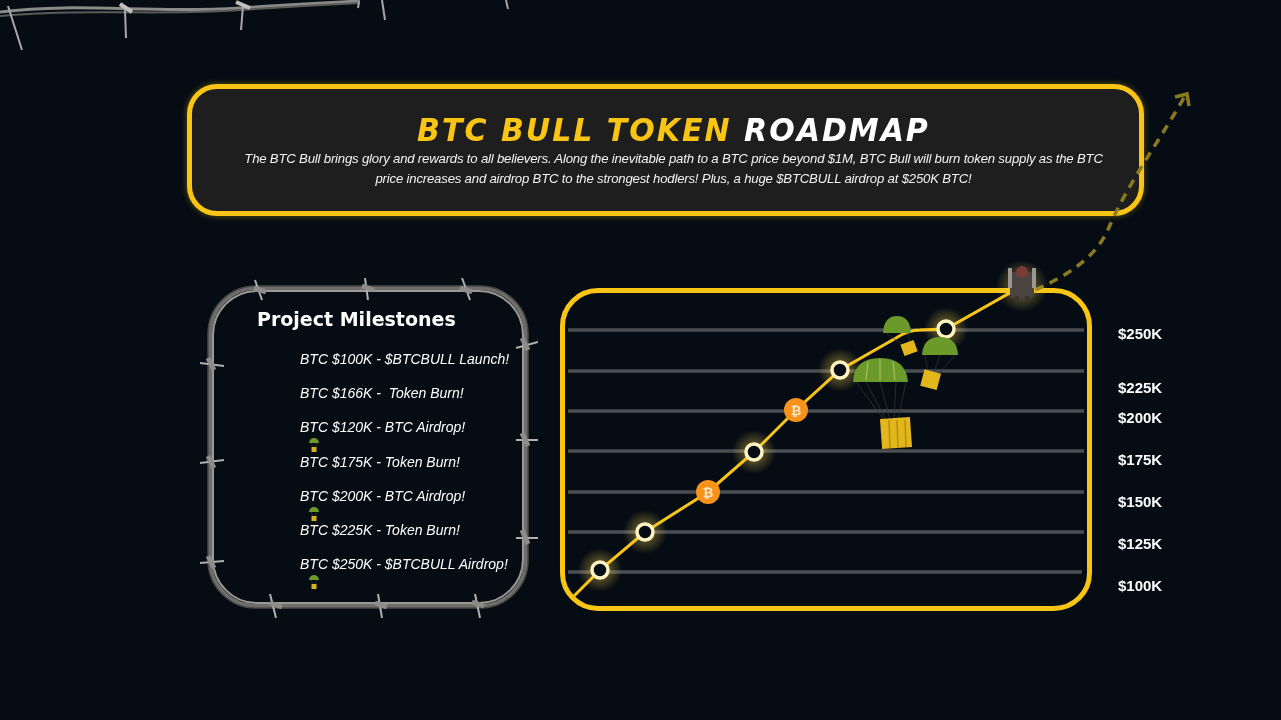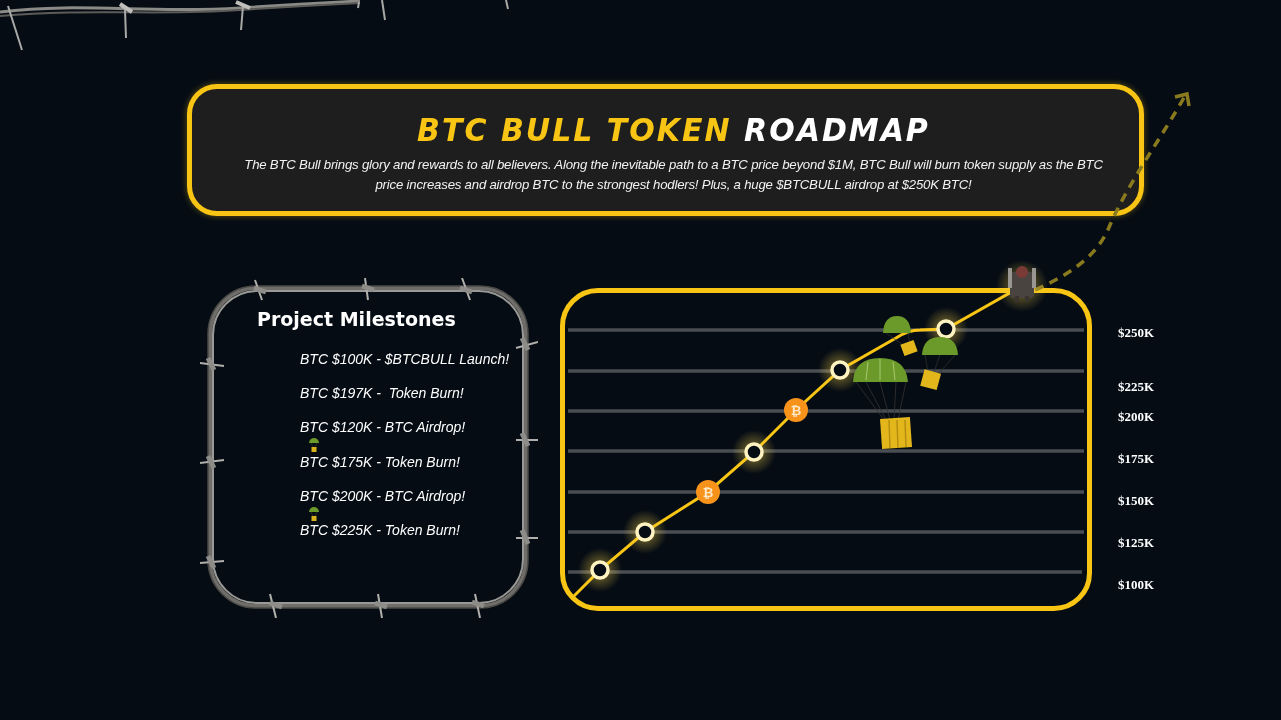--- a/index.html
+++ b/index.html
@@ -28,21 +28,21 @@
     font-weight: bold;
     font-style: italic;
     font-size: 30px;
     letter-spacing: 2px;
     line-height: 36px;
     transform: scaleY(1.05);
   }
   .header-title .yellow { color: #f8c514; }
   .header-title .white { color: #ffffff; }
   .header-desc {
-    margin: 6px auto 0;
+    margin: 0 auto 0;
     width: 880px;
     font-family: "Liberation Sans", sans-serif;
     font-style: italic;
     font-size: 13.2px;
     line-height: 20px;
     color: #f2f2f2;
     letter-spacing: -0.2px;
   }
   .milestones {
     position: absolute; left: 200px; top: 278px; width: 338px; height: 340px;
@@ -65,22 +65,22 @@
   .ms-dot.orange { background: #f7931a; }
   .ms-hl { color: #ffffff; }
   .chart-wrap {
     position: absolute; left: 560px; top: 288px; width: 532px; height: 323px;
     border: 5px solid #f8c514; border-radius: 38px;
     background: #050c14;
   }
   .chart-svg { position: absolute; left: 0; top: 0; }
   .ylabel {
     position: absolute; left: 1118px;
-    font-family: Liberation Serif, serif; font-weight: bold;
-    font-size: 13px; color: #ffffff;
+    font-family: Liberation Sans, sans-serif; font-weight: bold;
+    font-size: 15px; color: #ffffff;
   }
 </style>
 </head>
 <body>
 
 <svg class="wire-top" width="700" height="60" viewBox="0 0 700 60">
   <path d="M0 12 C80 2 150 14 240 8 C300 4 340 2 360 1" stroke="#8a8a86" stroke-width="3" fill="none"></path>
   <path d="M0 16 C90 8 160 16 240 10 C300 6 340 4 360 3" stroke="#5c5b58" stroke-width="2" fill="none"></path>
   <g stroke="#a8a8a4" stroke-width="2">
     <line x1="8" y1="6" x2="22" y2="50"></line>
@@ -140,21 +140,21 @@
   </svg>
   <div class="milestones-title">Project Milestones</div>
   <ul class="ms-list">
     <li class="ms-item">
       <span class="ms-bullet"><span class="ms-dot yellow"></span></span>
       <span>BTC $100K - </span>
       <span class="ms-hl">$BTCBULL Launch!</span>
     </li>
     <li class="ms-item">
       <span class="ms-bullet"><span class="ms-dot orange"></span></span>
-      <span>BTC $197K -  </span>
+      <span>BTC $166K -  </span>
       <span>Token Burn!</span>
     </li>
     <li class="ms-item">
       <span class="ms-bullet">
         <svg width="12" height="16" viewBox="0 0 12 16">
             <path d="M1 6 A5 5 0 0 1 11 6 Z" fill="#6b9a2a"></path>
             <line x1="3" y1="6" x2="5" y2="10" stroke="#333" stroke-width="0.8"></line>
             <line x1="9" y1="6" x2="7" y2="10" stroke="#333" stroke-width="0.8"></line>
             <rect x="3.5" y="10" width="5" height="5" fill="#d9b21a"></rect>
           </svg>
@@ -177,20 +177,32 @@
           </svg>
       </span>
       <span>BTC $200K - </span>
       <span class="ms-hl">BTC Airdrop!</span>
     </li>
     <li class="ms-item">
       <span class="ms-bullet"><span class="ms-dot orange"></span></span>
       <span>BTC $225K - </span>
       <span>Token Burn!</span>
     </li>
+    <li class="ms-item">
+      <span class="ms-bullet">
+        <svg width="12" height="16" viewBox="0 0 12 16">
+            <path d="M1 6 A5 5 0 0 1 11 6 Z" fill="#6b9a2a"></path>
+            <line x1="3" y1="6" x2="5" y2="10" stroke="#333" stroke-width="0.8"></line>
+            <line x1="9" y1="6" x2="7" y2="10" stroke="#333" stroke-width="0.8"></line>
+            <rect x="3.5" y="10" width="5" height="5" fill="#d9b21a"></rect>
+          </svg>
+      </span>
+      <span>BTC $250K - </span>
+      <span class="ms-hl">$BTCBULL Airdrop!</span>
+    </li>
   </ul>
 </div>
 
 <div class="chart-wrap"></div>
 
 <svg class="chart-svg" width="1281" height="720" viewBox="0 0 1281 720" style="pointer-events:none">
   <defs>
     <radialGradient id="glow" cx="50%" cy="50%" r="50%">
       <stop offset="0%" stop-color="#f8d24a" stop-opacity="0.55"></stop>
       <stop offset="100%" stop-color="#f8d24a" stop-opacity="0"></stop>

